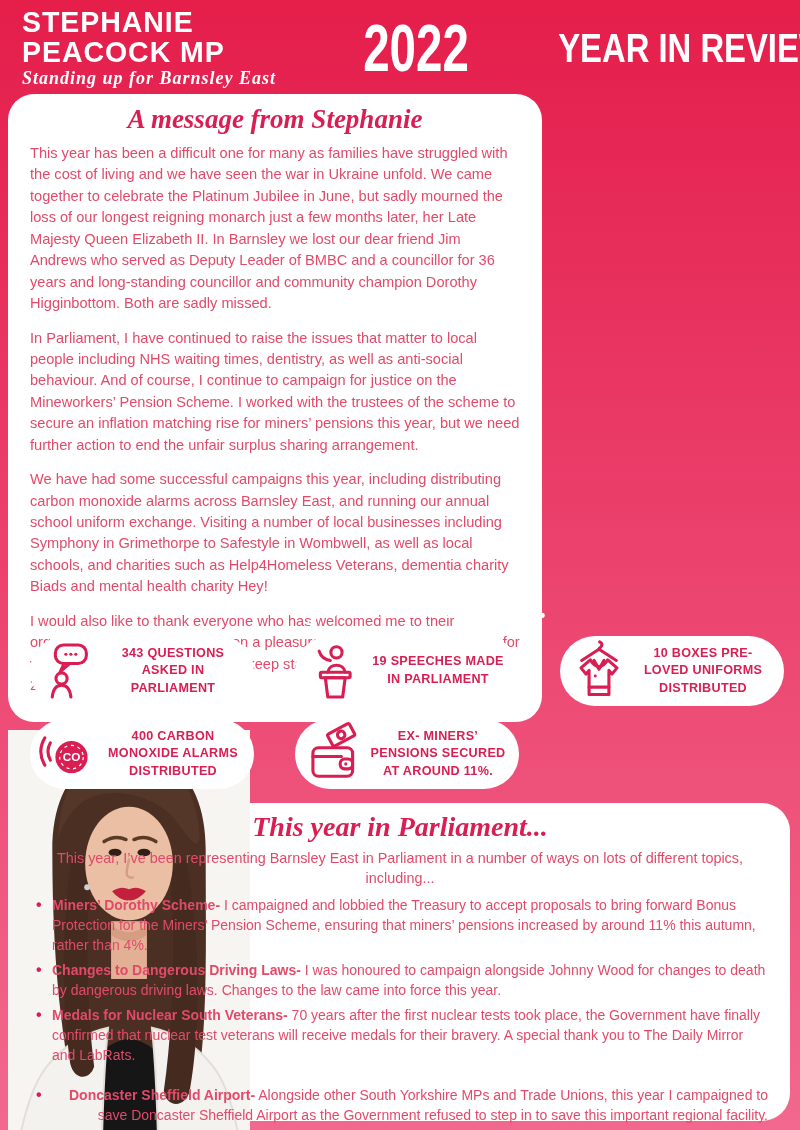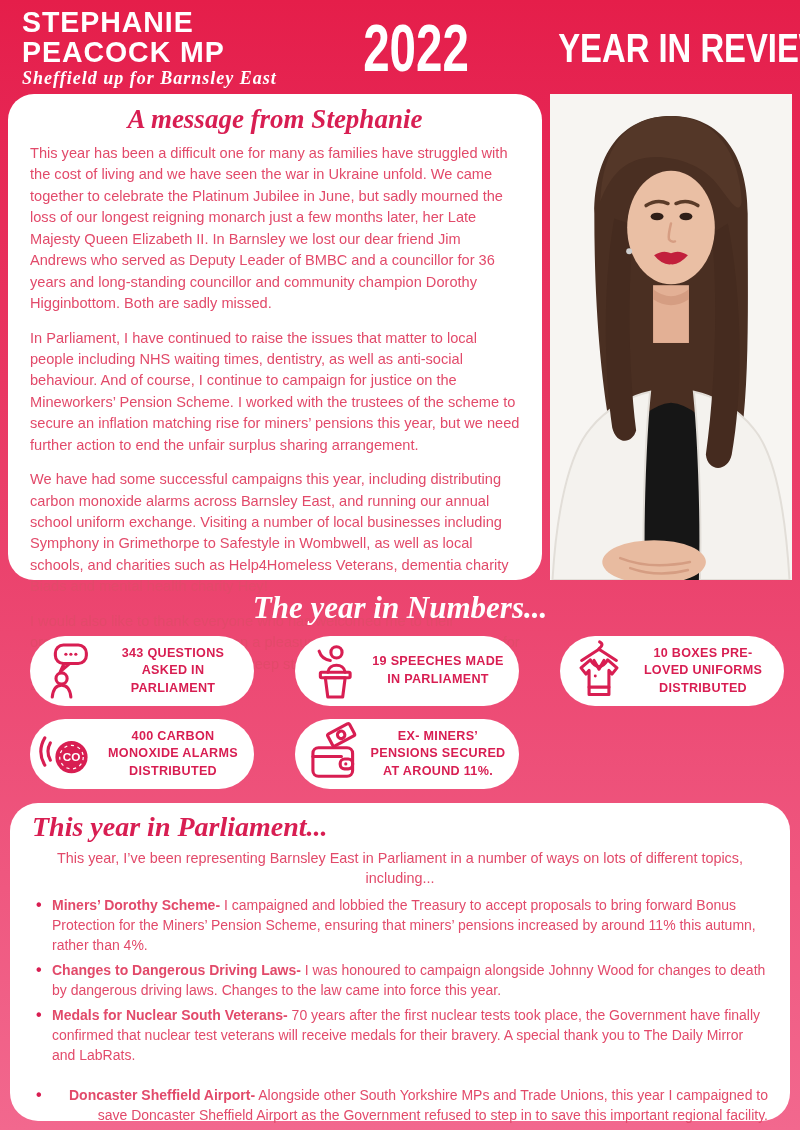--- a/index.html
+++ b/index.html
@@ -22,42 +22,42 @@
   .brand{width:300px;}
   .brand-line{font-size:30px;font-weight:800;line-height:1.0;letter-spacing:1px;
     transform:scaleX(.95);transform-origin:left;}
   .brand-tagline{font-size:18px;margin-top:1px;letter-spacing:1px;}
   .hdr-year{flex:1;text-align:center;font-size:66px;font-weight:800;line-height:76px;
     transform:scaleX(.72);transform-origin:center;}
   .hdr-title{width:268px;text-align:right;font-size:40px;font-weight:800;line-height:74px;
     transform:scaleX(.82);transform-origin:right;letter-spacing:0;white-space:nowrap;}
 
   
-  .message-row{display:flex;gap:8px;padding:6px 4px 0 8px;height:492px;}
+  .message-row{display:flex;gap:8px;padding:6px 4px 0 8px;height:492px;flex-direction:column;}
   .message-box{width:534px;background:#fff;border-radius:26px;padding:10px 22px 12px 22px;}
   .message-title{color:var(--accent);text-align:center;font-size:27px;margin-bottom:8px;}
   .message-box p{color:var(--body-text);font-size:14.6px;line-height:1.47;margin-bottom:13px;}
   .photo{width:242px;height:486px;margin-top:0;background:#f7f5f2;overflow:hidden;flex-shrink:0;}
   .photo svg{display:block;width:100%;height:100%;}
 
   
   .numbers-title{color:#fff;text-align:center;font-size:31px;margin-top:8px;height:40px;line-height:40px;}
   .stats-grid{display:grid;grid-template-columns:224px 224px 224px;justify-content:space-between;
     row-gap:13px;margin:8px 16px 0 30px;}
   .stat-pill{background:#fff;border-radius:40px;height:70px;display:flex;align-items:center;
     padding:0 10px 0 6px;}
   .stat-icon{width:62px;height:82px;margin:-8px 2px -8px 2px;flex-shrink:0;overflow:visible;}
   .stat-icon svg{width:62px;height:82px;overflow:visible;}
   .stat-label{flex:1;text-align:center;color:var(--accent);font-size:12.6px;font-weight:bold;
     letter-spacing:.3px;line-height:1.4;text-transform:uppercase;}
 
   
   .parliament-box{margin:14px 10px 0 10px;background:#fff;border-radius:28px;
     padding:8px 22px 12px 22px;height:318px;}
-  .parliament-title{color:var(--accent);font-size:28px;margin-bottom:5px;}
+  .parliament-title{color:var(--accent);text-align:center;font-size:28px;margin-bottom:5px;}
   .parliament-intro{color:var(--body-text);font-size:14.4px;line-height:1.4;margin-bottom:7px;text-align:center;}
   .parliament-list{list-style:none;}
   .parliament-list li{position:relative;padding-left:20px;color:var(--body-text);
     font-size:14px;line-height:1.43;margin-bottom:5px;}
   .parliament-list li::before{content:"\2022";position:absolute;left:4px;top:-1px;
     font-weight:bold;font-size:16px;color:var(--accent);}
   .parliament-list li b{font-weight:bold;}
   .parliament-list li.gap-before{margin-top:20px;text-align:right;}
 
   .ic{stroke:var(--accent);fill:none;stroke-width:5;stroke-linecap:round;stroke-linejoin:round;}
@@ -65,21 +65,21 @@
 </style>
 </head>
 <body>
 
 <div class="page">
 
   <header>
     <div class="brand">
       <div class="brand-line">STEPHANIE</div>
       <div class="brand-line">PEACOCK MP</div>
-      <div class="brand-tagline script">Sheffield up for Barnsley East</div>
+      <div class="brand-tagline script">Standing up for Barnsley East</div>
     </div>
     <div class="hdr-year">2022</div>
     <div class="hdr-title">YEAR IN REVIEW</div>
   </header>
 
   <section class="message-row">
     <div class="message-box">
       <h2 class="message-title script">A message from Stephanie</h2>
       <p>This year has been a difficult one for many as families have struggled with the cost of living and we have seen the war in Ukraine unfold. We came together to celebrate the Platinum Jubilee in June, but sadly mourned the loss of our longest reigning monarch just a few months later, her Late Majesty Queen Elizabeth II. In Barnsley we lost our dear friend Jim Andrews who served as Deputy Leader of BMBC and a councillor for 36 years and long-standing councillor and community champion Dorothy Higginbottom. Both are sadly missed.</p>
       <p>In Parliament, I have continued to raise the issues that matter to local people including NHS waiting times, dentistry, as well as anti-social behaviour. And of course, I continue to campaign for justice on the Mineworkers’ Pension Scheme. I worked with the trustees of the scheme to secure an inflation matching rise for miners’ pensions this year, but we need further action to end the unfair surplus sharing arrangement.</p>

